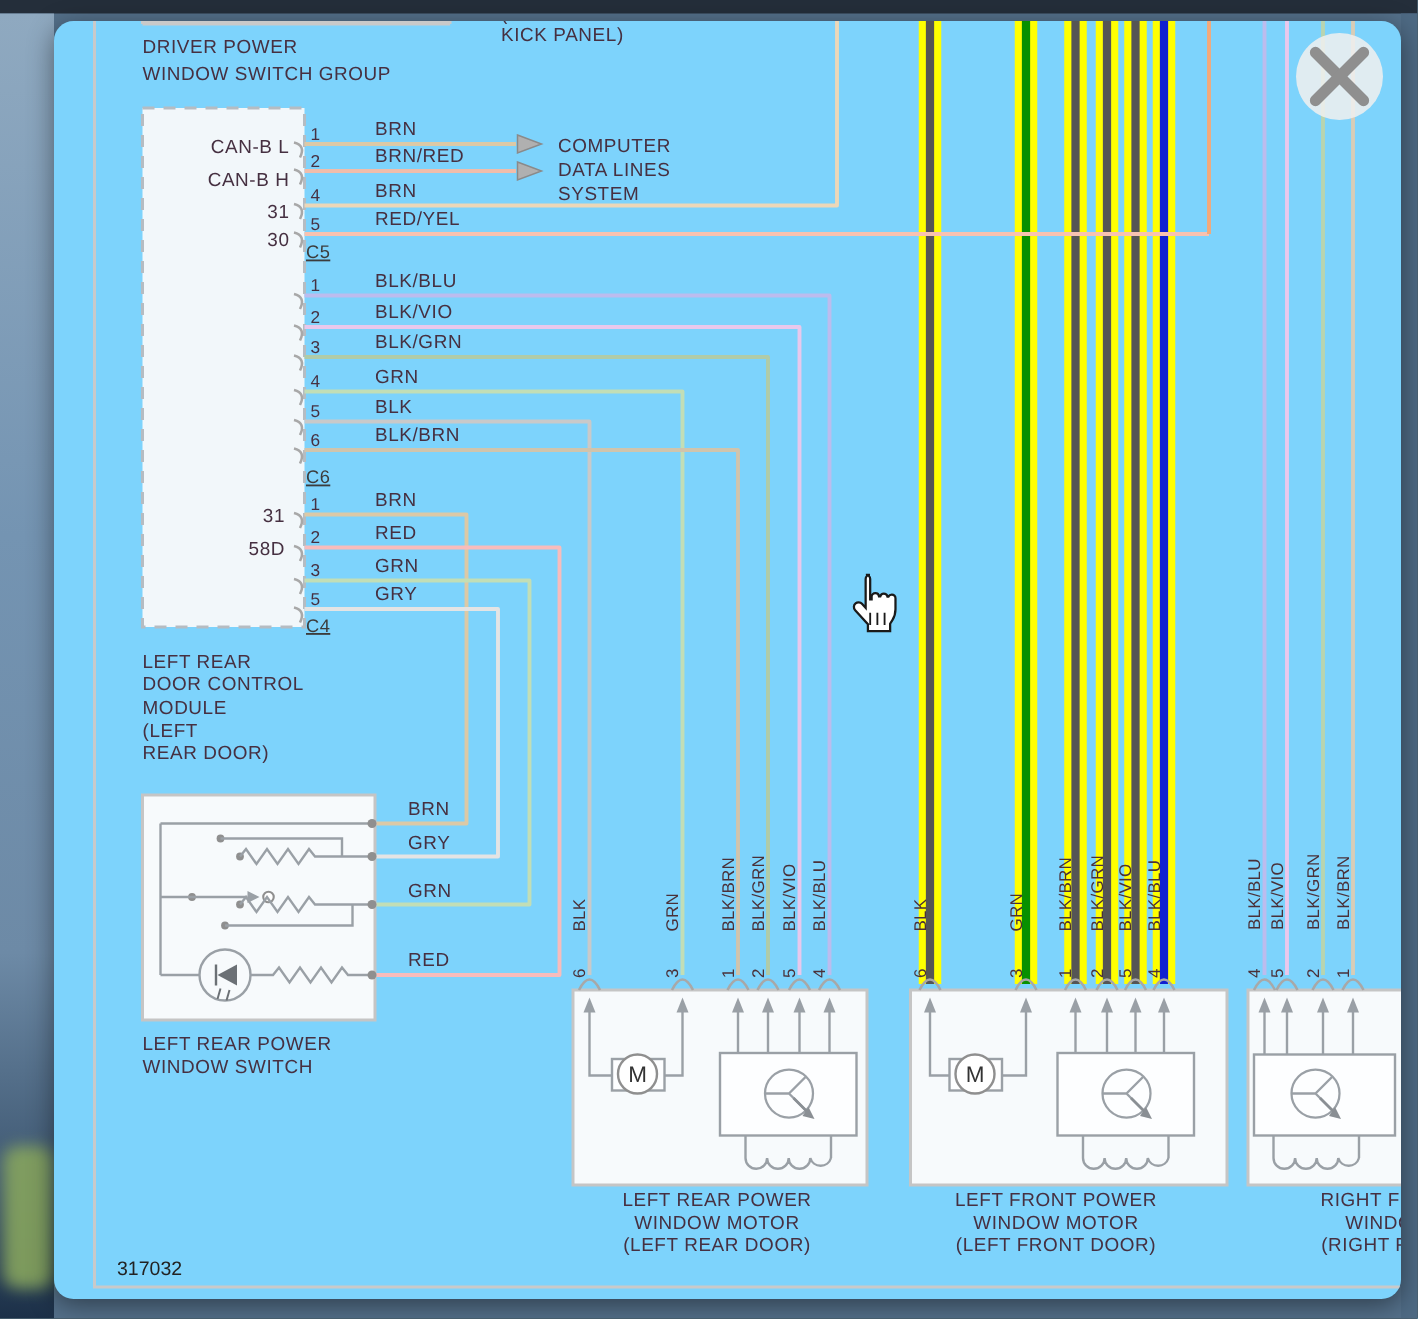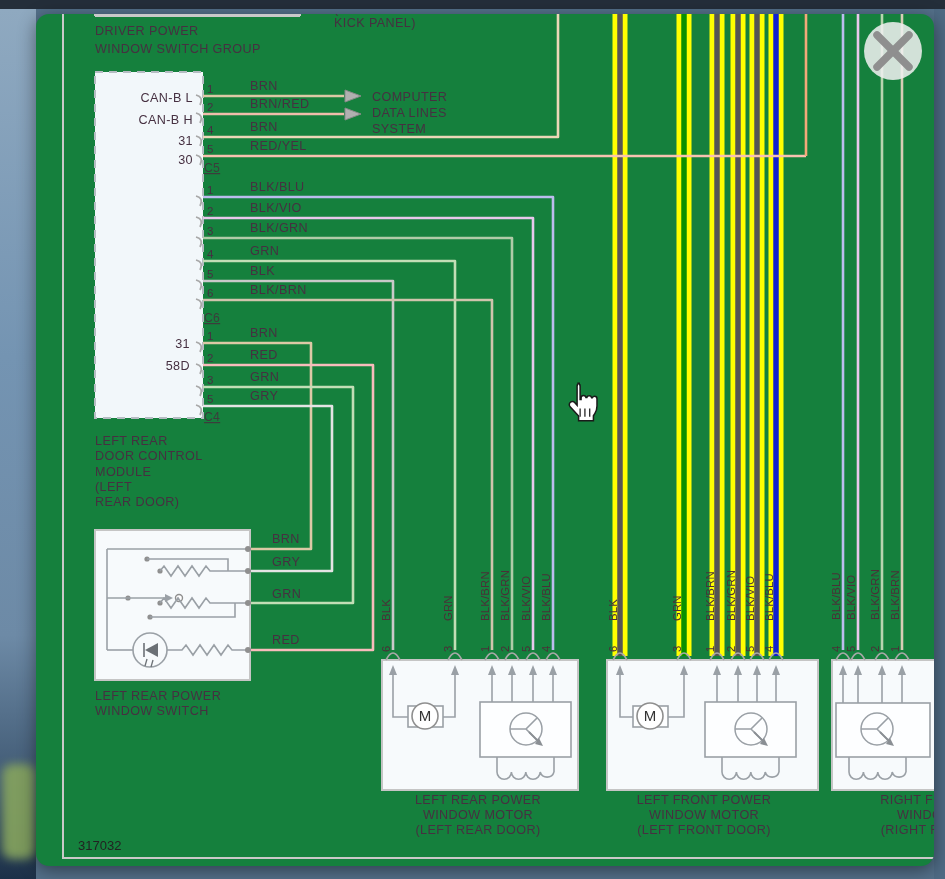--- a/index.html
+++ b/index.html
@@ -4,21 +4,21 @@
 <style>
   html,body{margin:0;padding:0;background:#333;}
   .page{width:945px;height:879px;position:relative;overflow:hidden;
         background:#54708a;font-family:"Liberation Sans",sans-serif;}
   .topbar{position:absolute;left:0;top:0;width:945px;height:9px;background:#242e3a;}
   .leftstrip{position:absolute;left:0;top:9px;width:36px;height:870px;
         background:linear-gradient(#8fa9c0,#7494b2 40%,#6d8aa6 72%,#3d5670 90%,#1c3048);}
   .greenblob{position:absolute;left:2px;top:755px;width:34px;height:95px;border-radius:10px;
         background:#86a45e;filter:blur(5px);opacity:.9;}
   .rightstrip{position:absolute;left:934px;top:9px;width:11px;height:870px;background:#4e6a84;}
-  .modal{position:absolute;left:36px;top:14px;width:898px;height:852px;background:#15803d;
+  .modal{position:absolute;left:36px;top:14px;width:898px;height:852px;background:#7dd3fc;
         border-radius:13px;overflow:hidden;box-shadow:0 4px 18px rgba(0,0,0,.45);}
   .dsvg{position:absolute;left:-36px;top:-14px;}
   .cursor{position:absolute;left:563px;top:381px;pointer-events:none;}
   
   text{font-family:"Liberation Sans",sans-serif;}
   .t   {font-size:12.6px;fill:#463041;letter-spacing:.4px;}
   .tn  {font-size:11.5px;fill:#463041;letter-spacing:.2px;}
   .rot {font-size:11.3px;fill:#4a3038;letter-spacing:.2px;}
   .clbl{font-size:12.2px;fill:#3c3c3c;text-decoration:underline;letter-spacing:.3px;}
   .fid {font-size:13px;fill:#222;}

